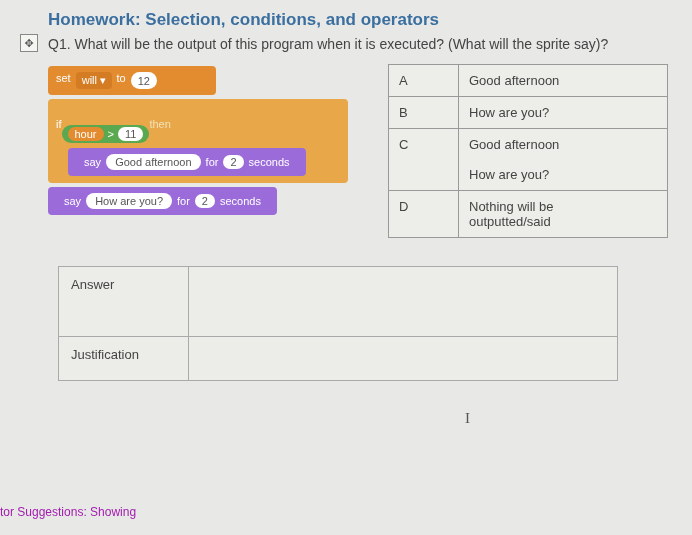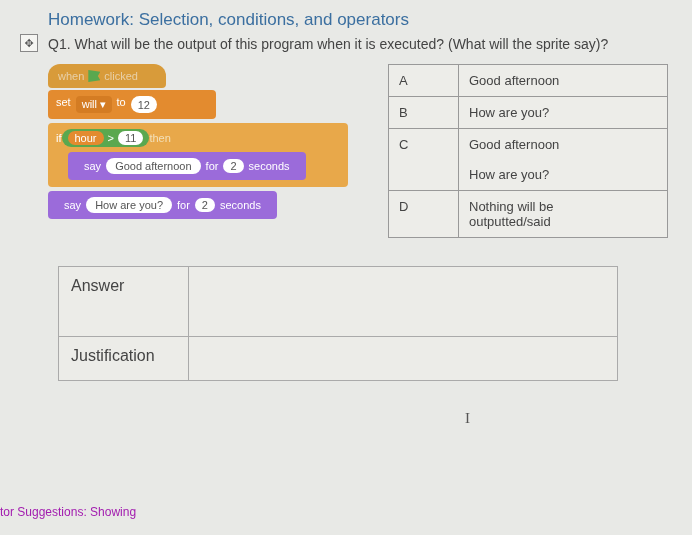--- a/index.html
+++ b/index.html
@@ -11,21 +11,21 @@
     overflow: hidden;
     color: #333;
     position: relative;
   }
   .content {
     padding: 10px 18px 0 48px;
   }
   .hw-title {
     color: #3b6fa0;
     font-size: 17px;
-    font-weight: normal;
+    font-weight: bold;
     margin-bottom: 6px;
   }
   .q-text {
     font-size: 14px;
     color: #444;
     margin-bottom: 12px;
   }
   .move-icon {
     position: absolute;
     left: 20px;
@@ -105,20 +105,21 @@
     padding: 1px 6px 5px 2px;
   }
   .op {
     background: #5aa84f;
     border-radius: 11px;
     padding: 2px 6px;
     display: inline-flex;
     align-items: center;
     gap: 4px;
     color: #fff;
+    margin-top: 20px;
   }
   .op .var {
     background: #e38b2f;
     border-radius: 10px;
     padding: 1px 7px;
     color: #fff;
   }
   .then {
     color: #f3e0b8;
   }
@@ -158,21 +159,21 @@
     padding: 8px 10px;
     vertical-align: top;
   }
   .opts td:first-child { width: 70px; }
   
   .ans-table {
     border-collapse: collapse;
     width: 560px;
     margin-top: 28px;
     margin-left: 10px;
-    font-size: 16px;
+    font-size: 13px;
     color: #444;
     background: #ecece8;
   }
   .ans-table td {
     border: 1px solid #aaa;
     padding: 10px 12px;
     height: 44px;
     vertical-align: top;
   }
   .ans-table td:first-child { width: 130px; }
@@ -197,25 +198,20 @@
 <div class="move-icon">✥</div>
 
 <div class="content">
   <div class="hw-title">Homework: Selection, conditions, and operators</div>
   <div class="q-text">Q1. What will be the output of this program when it is executed? (What will the sprite say)?</div>
 
   <div class="row2">
 
     <div class="blocks">
 
-      <div class="hat">
-        <span>when</span>
-        <span class="flag"></span>
-        <span>clicked</span>
-      </div>
 
       <div class="setblock">
         <span>set</span>
         <span class="var">will ▾</span>
         <span>to</span>
         <span class="pill">12</span>
       </div>
 
       <div class="ifblock">
         <div class="ifhead">

